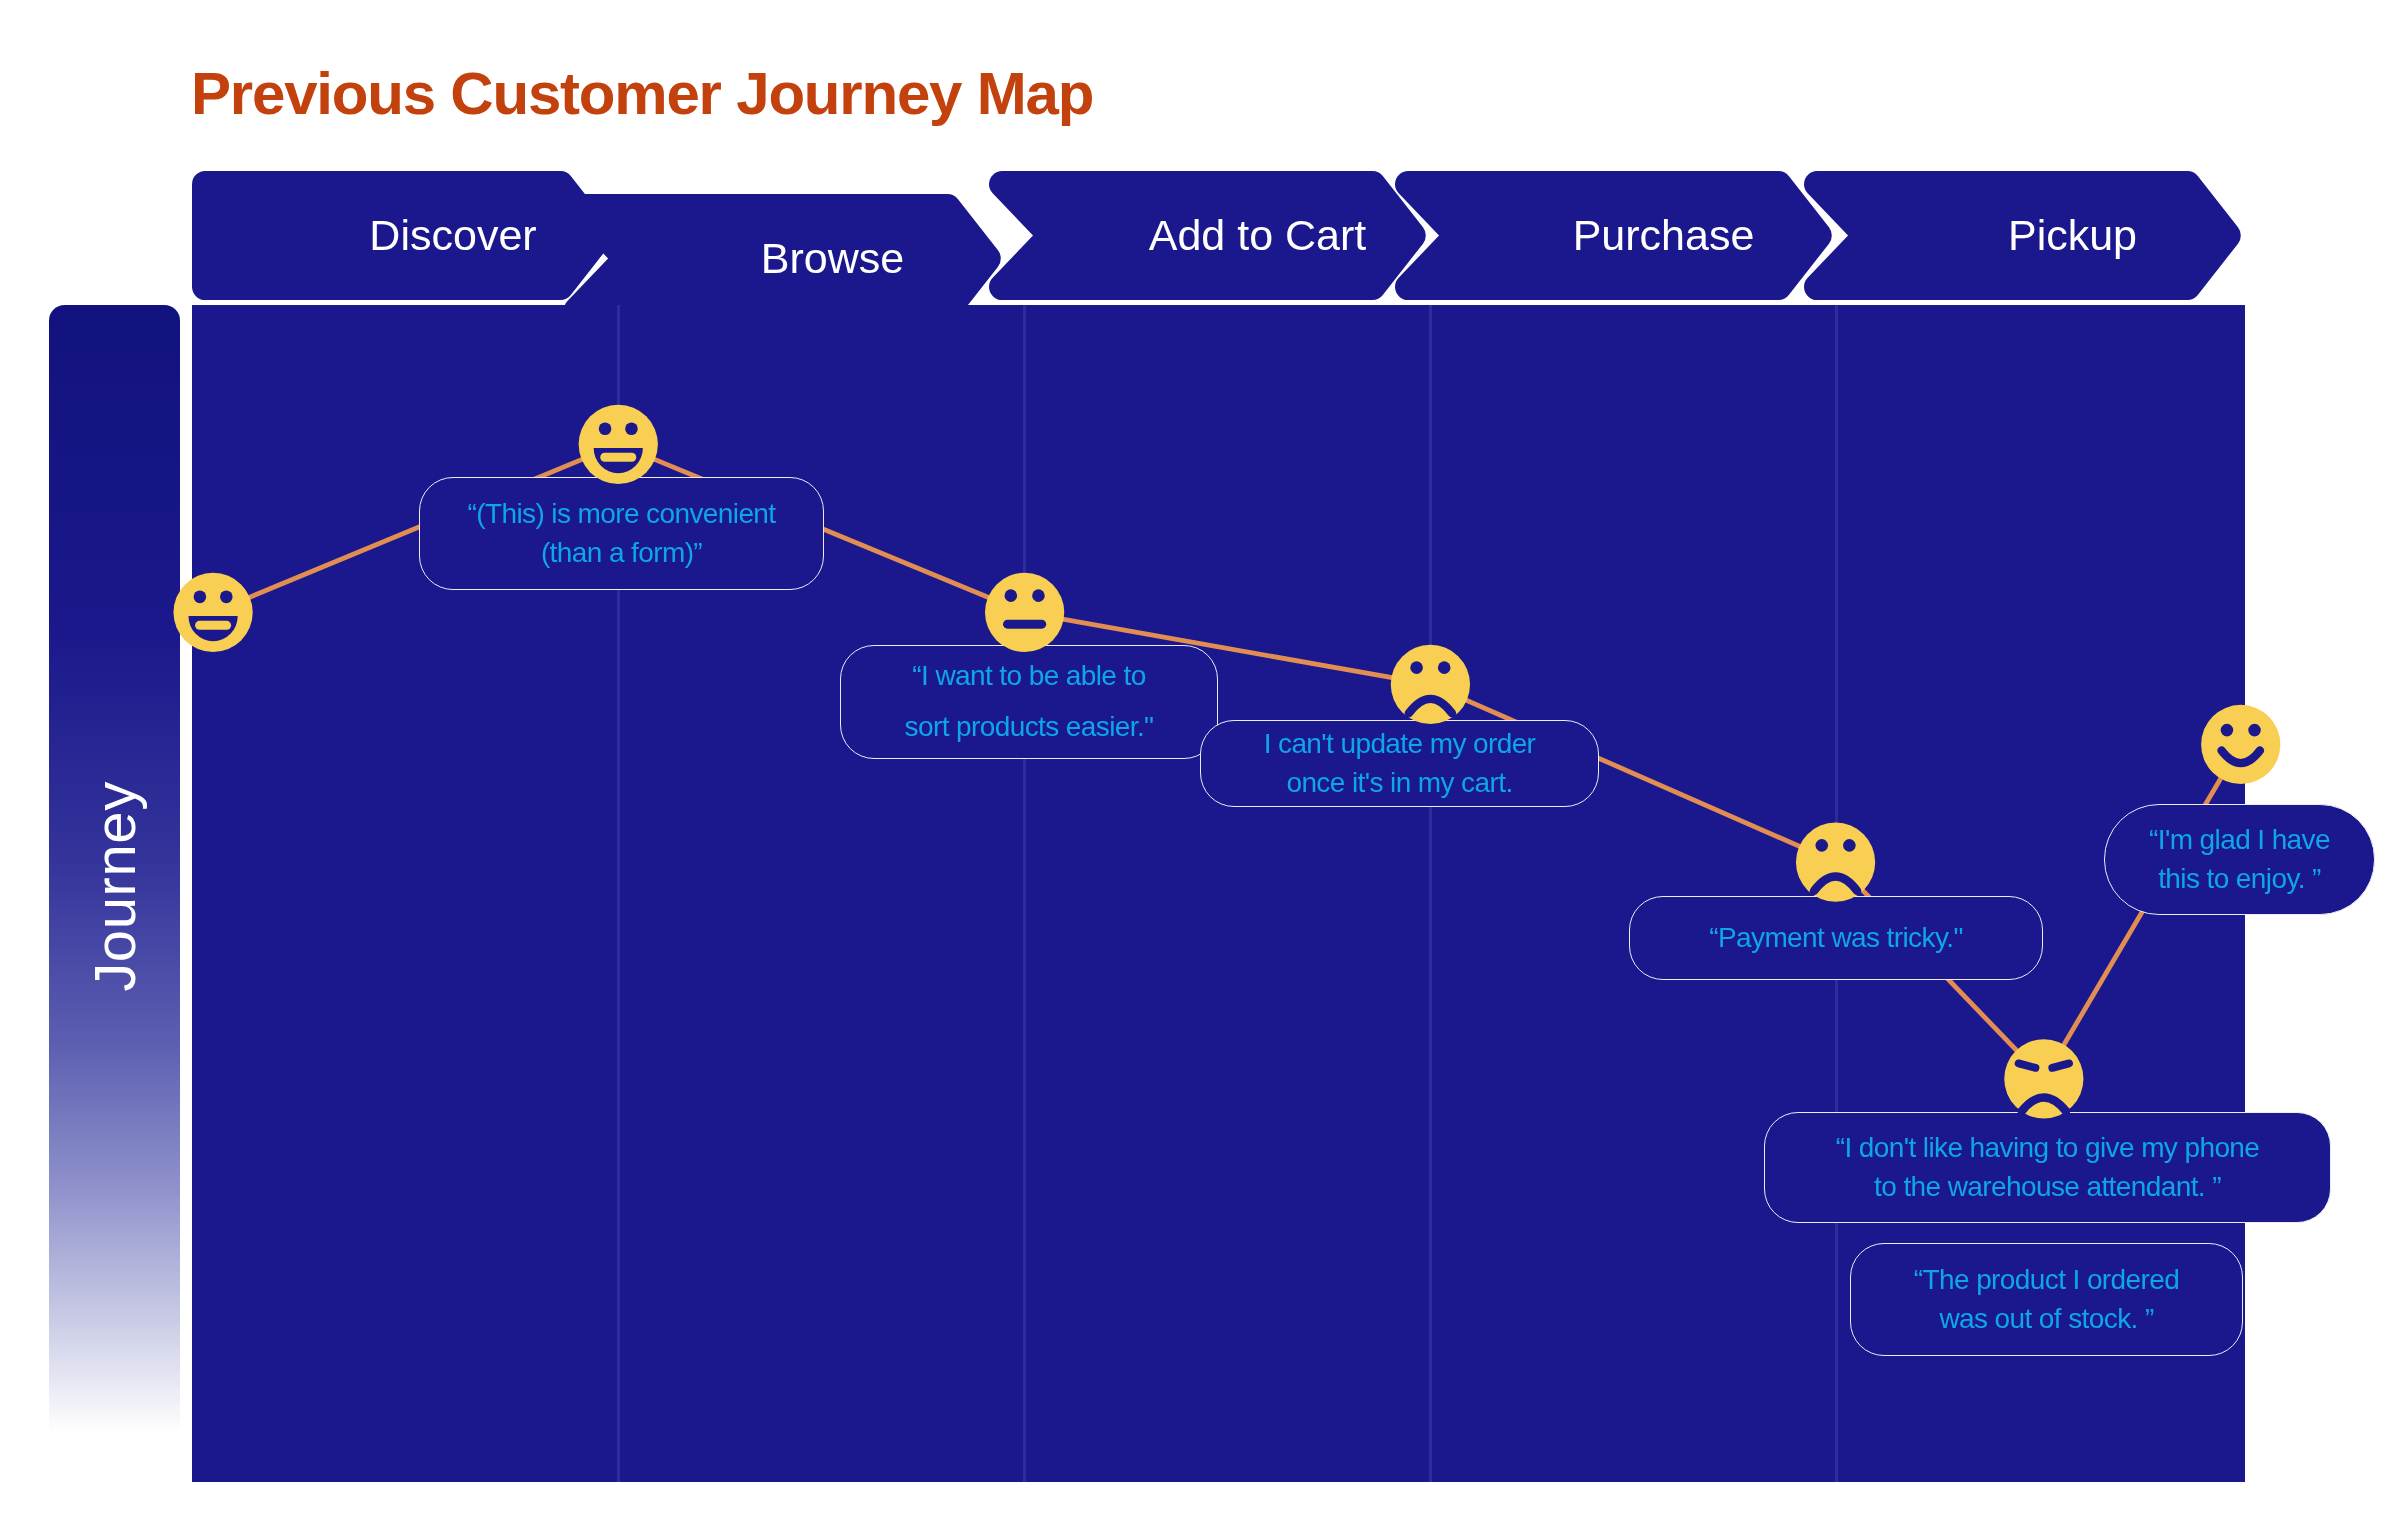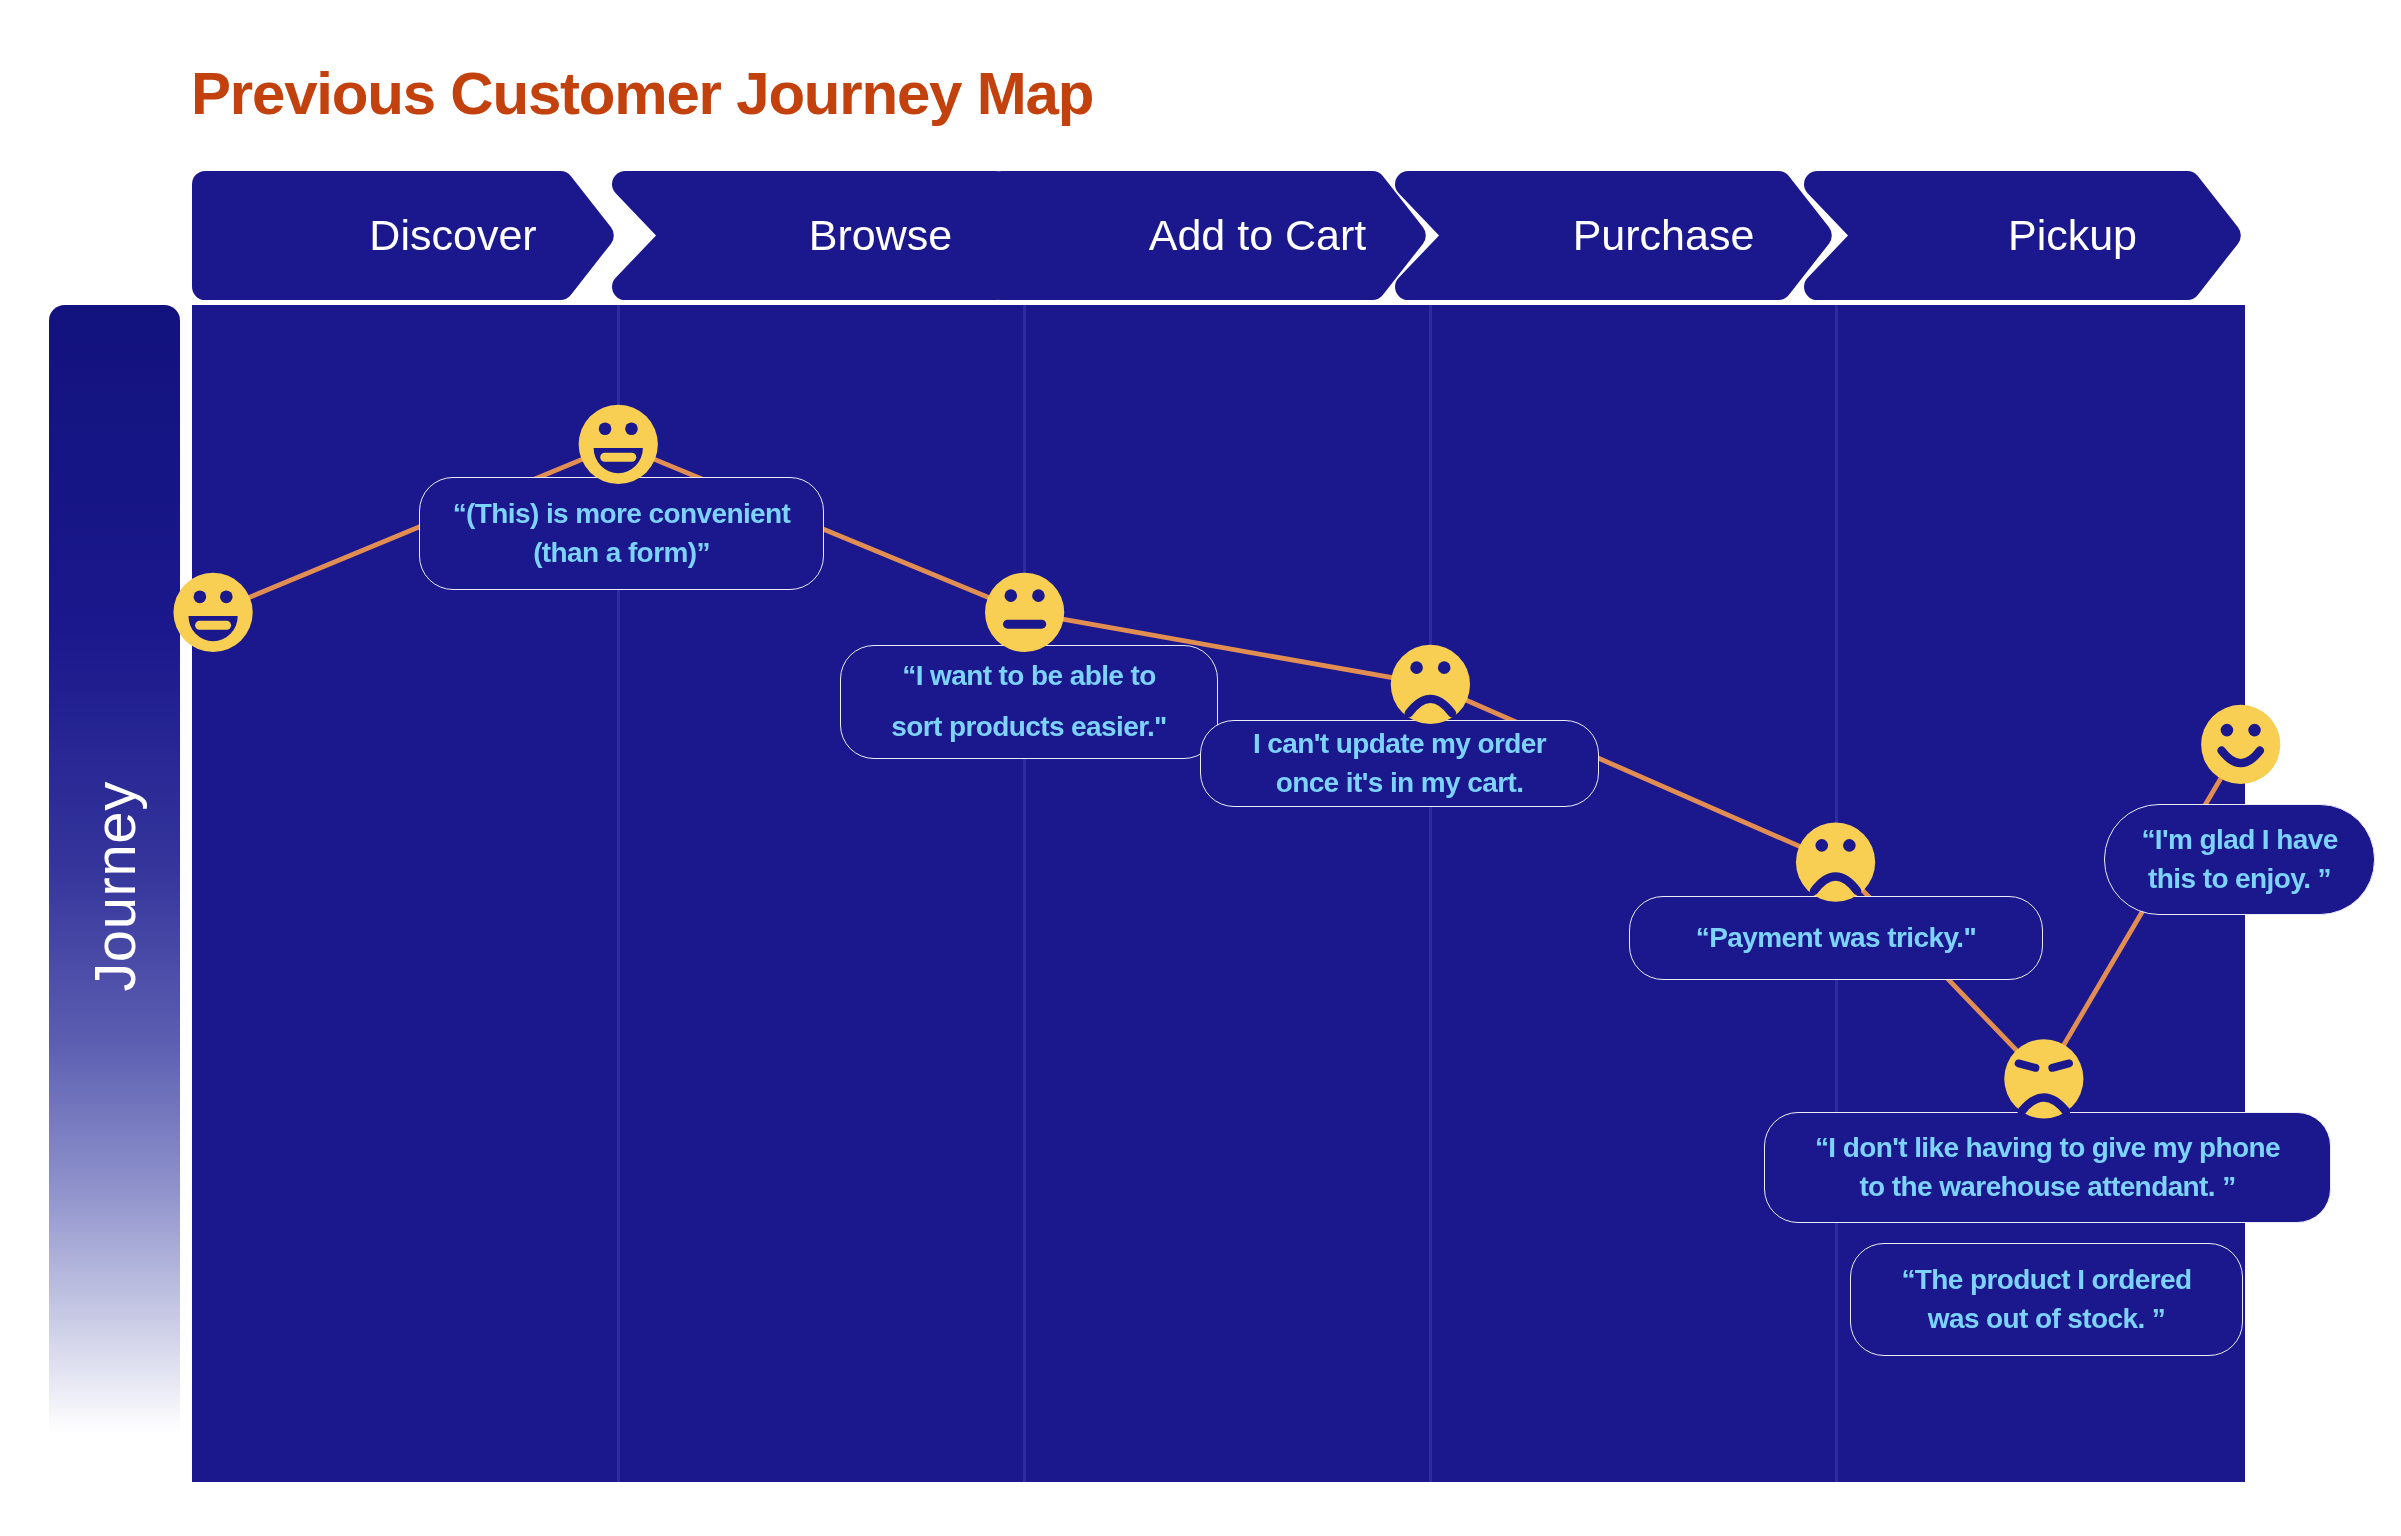--- a/index.html
+++ b/index.html
@@ -48,42 +48,42 @@
   .sentiment-line{fill:none;stroke:#E28E52;stroke-width:8;stroke-linejoin:round;}
   .face{fill:#F8CF52;}
   .eye{fill:#1A188C;}
   .mouth-fill{fill:#1A188C;}
   .teeth{fill:#F8CF52;}
   .mouth-stroke{fill:none;stroke:#1A188C;stroke-width:14;stroke-linecap:round;}
   
   .bubble{
     position:absolute;z-index:3;
     background:#1A188C;border:1.8px solid #ECECF9;border-radius:34px;
-    color:#7dd3fc;
+    color:#0ea5e9;
     display:flex;flex-direction:column;align-items:center;justify-content:center;
-    font-size:28px;font-weight:700;letter-spacing:-0.6px;line-height:1.38;
+    font-size:28px;font-weight:400;letter-spacing:-0.6px;line-height:1.38;
     text-align:center;box-sizing:border-box;padding:0 9.6px;
   }
   .bubble .line{white-space:nowrap;}
   .bubble-pill{border-radius:55px;}
 </style>
 </head>
 <body>
 
 <div class="canvas">
 
   <div class="title">Previous Customer Journey Map</div>
 
   <div class="chevron" style="left:192px;width:426px;">
     <svg width="426" height="129" viewBox="0 0 710 215">
       <path class="shape" d="M 22 22 L 614 22 L 681 107.5 L 614 193 L 22 193 Z"></path>
     </svg>
     <span class="stage-label">Discover</span>
   </div>
-  <div class="chevron" style="left:612px;width:441px;">
+  <div class="chevron" style="left:564px;width:441px;margin-top:23px;">
     <svg width="441" height="129" viewBox="0 0 735 215">
       <path class="shape" d="M 22 22 L 639 22 L 706 107.5 L 639 193 L 22 193 L 104 107.5 Z"></path>
     </svg>
     <span class="stage-label">Browse</span>
   </div>
   <div class="chevron" style="left:989px;width:441px;">
     <svg width="441" height="129" viewBox="0 0 735 215">
       <path class="shape" d="M 22 22 L 639 22 L 706 107.5 L 639 193 L 22 193 L 104 107.5 Z"></path>
     </svg>
     <span class="stage-label">Add to Cart</span>

